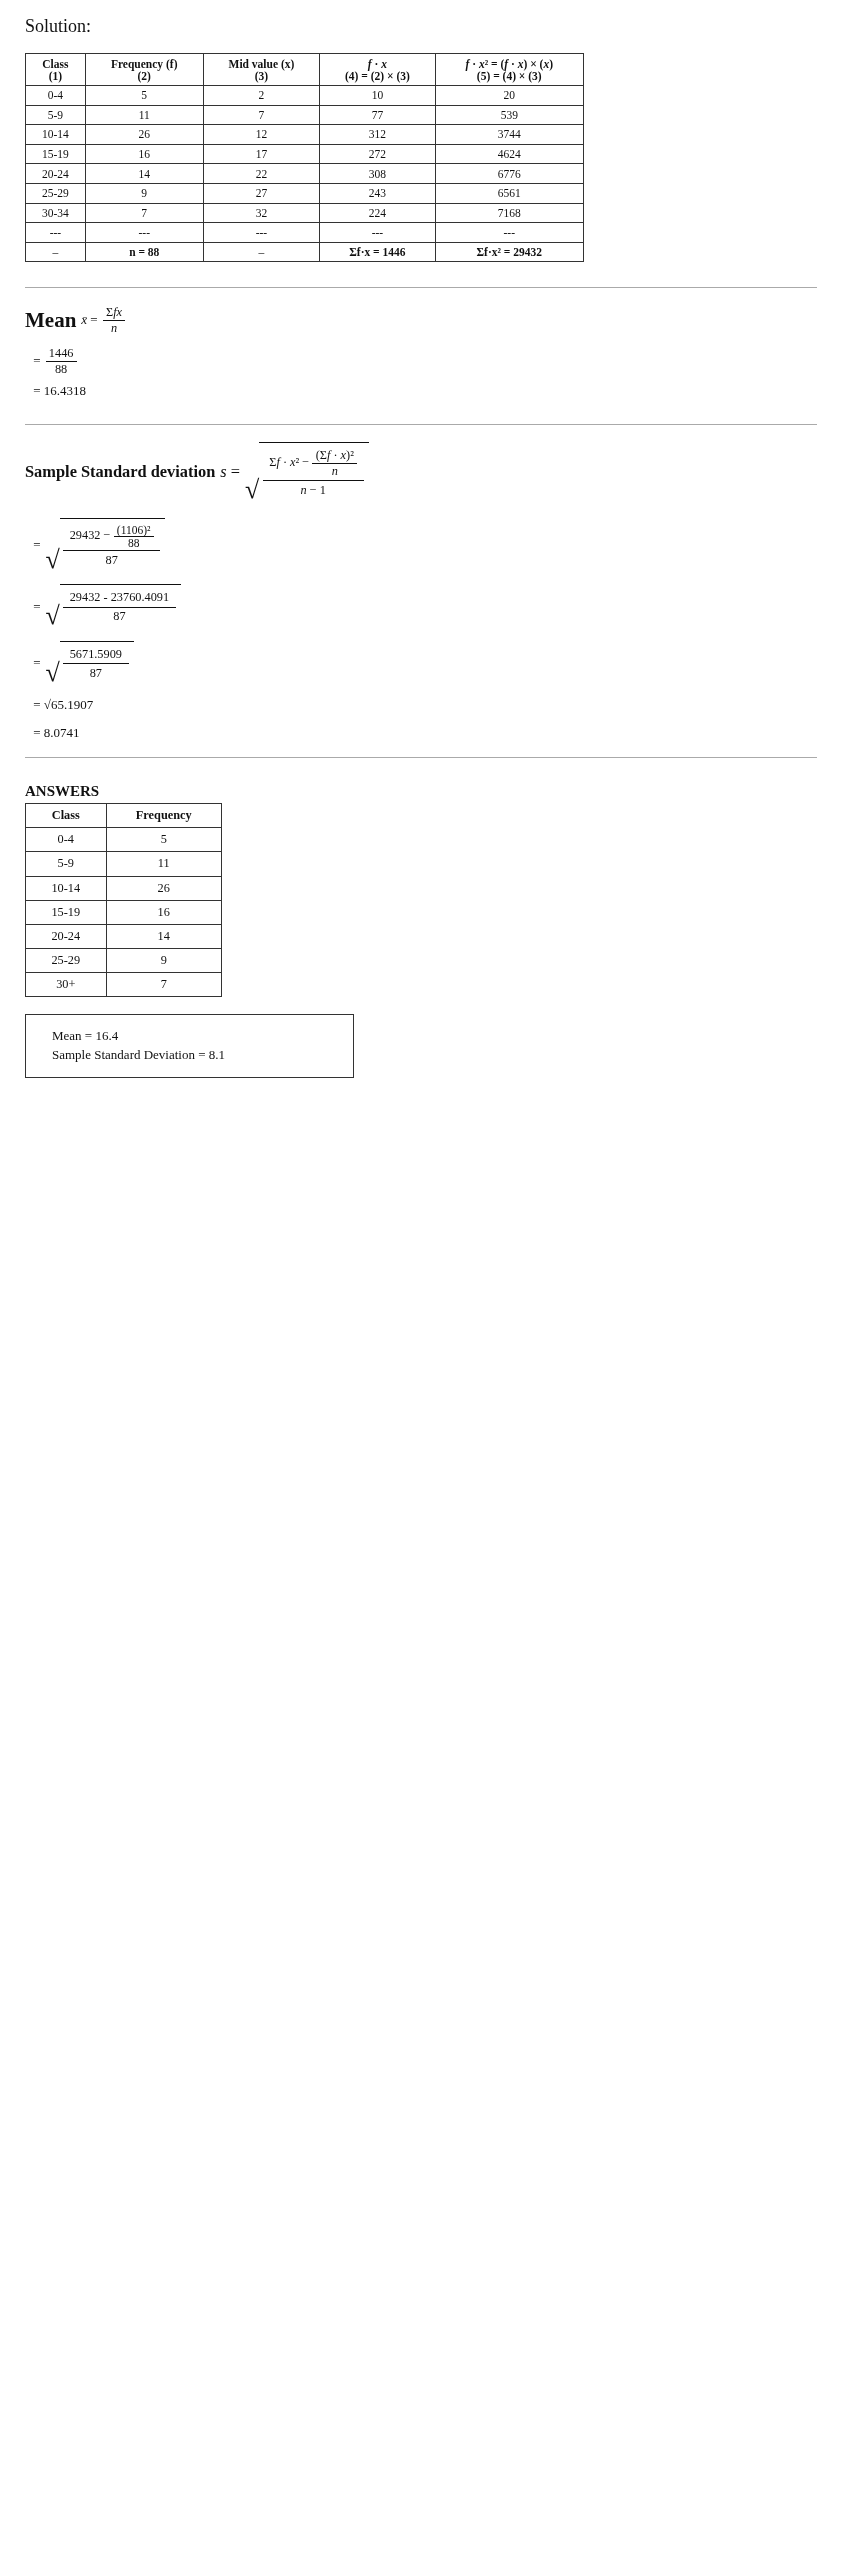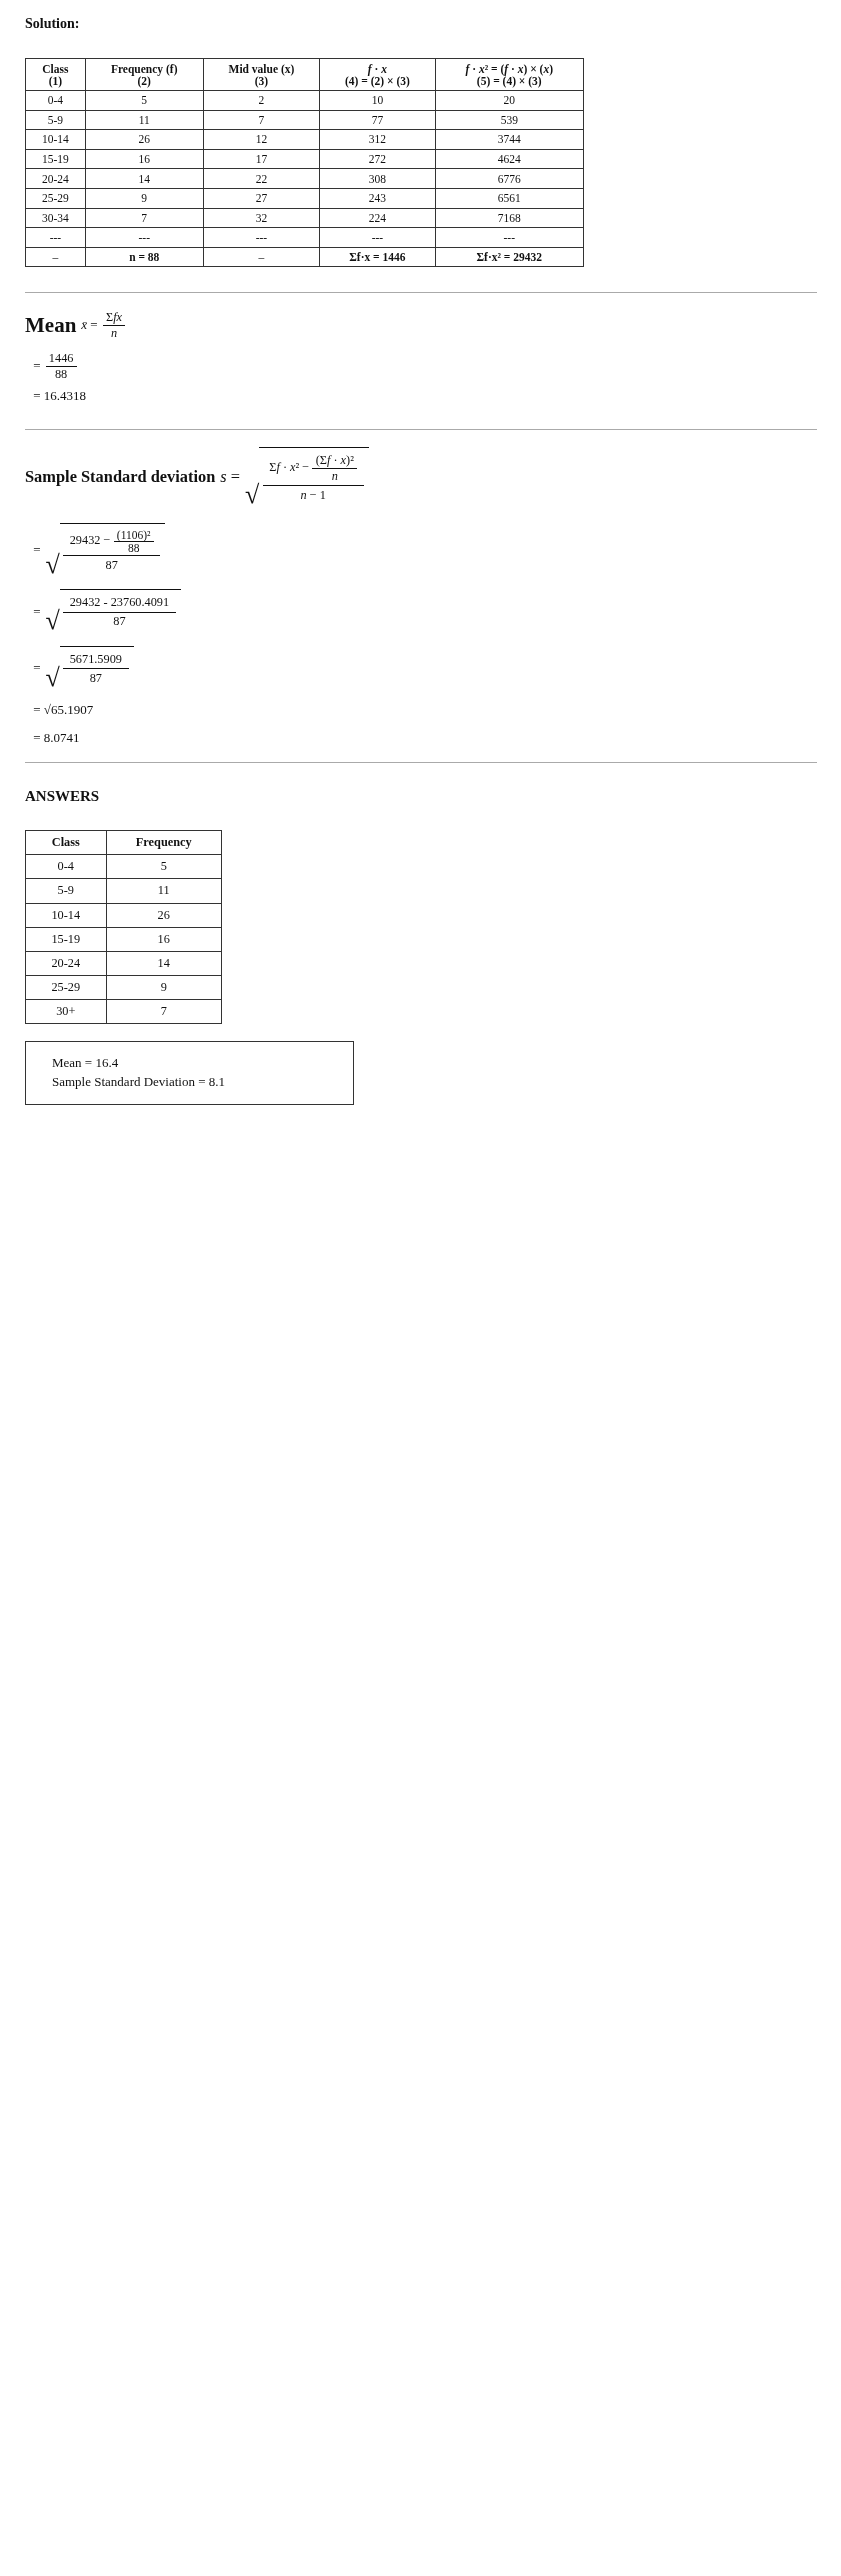--- a/index.html
+++ b/index.html
@@ -7,23 +7,23 @@
       font-family: 'Times New Roman', Times, serif;
       background: #fff;
       color: #111;
       width: 842px;
       min-height: 2576px;
       padding: 16.4px 25px;
       font-size: 12.3px;
     }
 
     .section-title {
-      font-size: 14px;
-      font-weight: bold;
-      margin-bottom: 26px;
+      font-size: 18px;
+      font-weight: normal;
+      margin-bottom: 16px;
     }
 
     
     .solution-table {
       border-collapse: collapse;
       width: 100%;
       max-width: 559px;
       margin-bottom: 25px;
       font-size: 11.5px;
     }
@@ -142,21 +142,21 @@
       align-items: center;
     }
 
     
     .answers-section {
       margin-top: 25px;
     }
     .answers-title {
       font-size: 15px;
       font-weight: bold;
-      margin-bottom: 25px;
+      margin-bottom: 3px;
     }
     .answers-table {
       border-collapse: collapse;
       width: auto;
       min-width: 197px;
       font-size: 12.3px;
       margin-bottom: 16.4px;
     }
     .answers-table th, .answers-table td {
       border: 0.8px solid #333;

